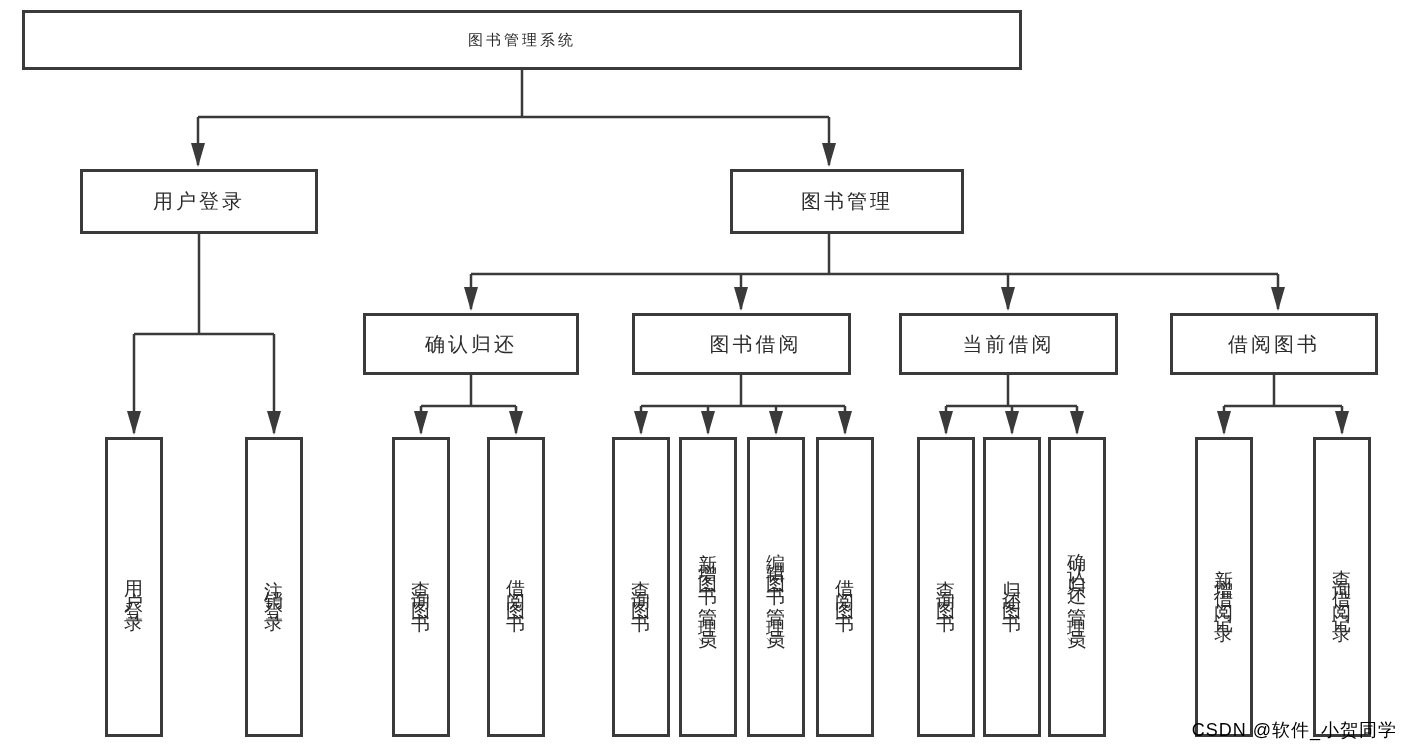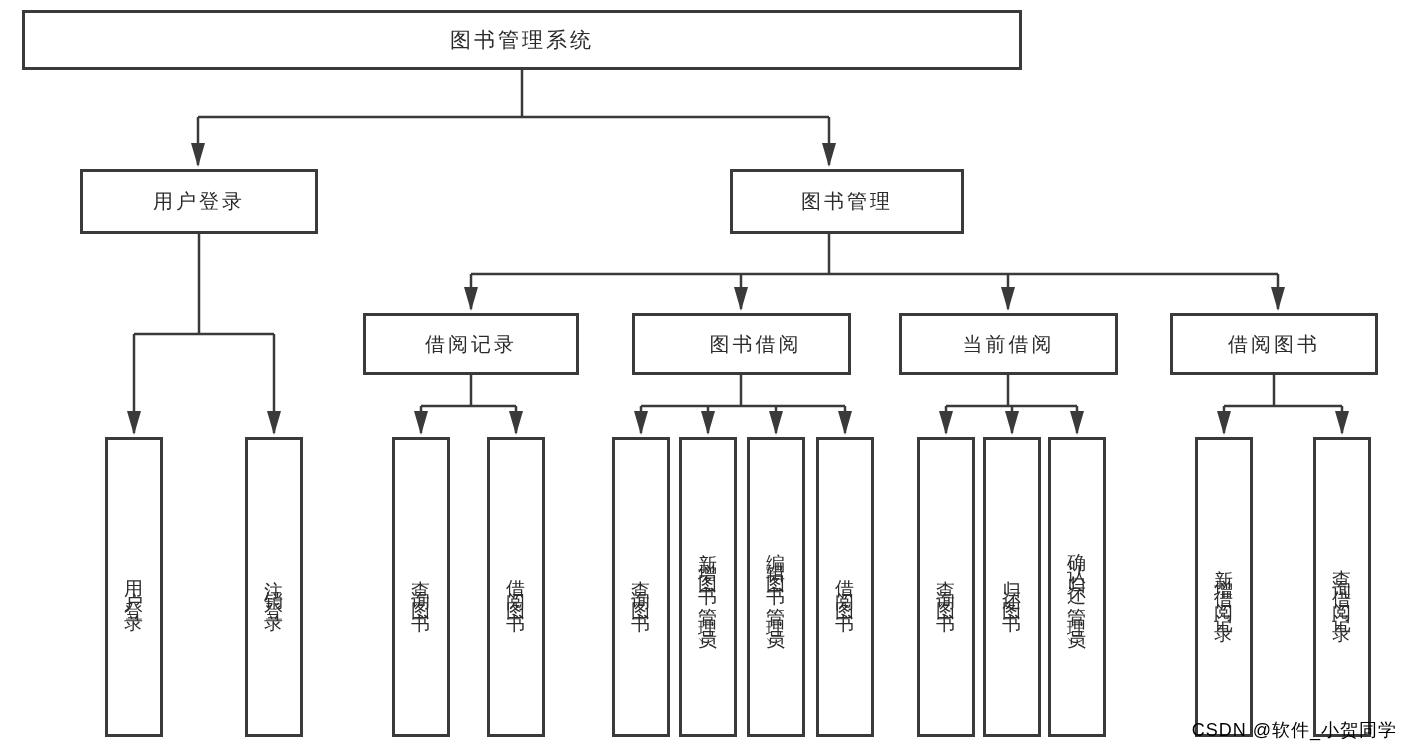--- a/index.html
+++ b/index.html
@@ -15,21 +15,21 @@
   .box{
     position:absolute;
     box-sizing:border-box;
     border:3px solid #3a3a3a;
     background:#ffffff;
     display:flex;align-items:center;justify-content:center;
     color:#2b2b2b;
     text-align:center;
   }
   .hbox{font-size:20px;letter-spacing:3px;}
-  .rootbox{font-size:21px;letter-spacing:3px;}
+  .rootbox{font-size:15px;letter-spacing:3px;}
   .leaf{width:58px;height:300px;}
   .leaf .vtext{
     writing-mode:vertical-rl;
     text-orientation:mixed;
     font-size:19px;
     letter-spacing:11px;
     line-height:1;
     color:#2b2b2b;
     white-space:nowrap;
   }
@@ -92,21 +92,21 @@
     <path class="ln" d="M1224,406 H1342"></path>
     <path class="ln" d="M1224,406 V433" marker-end="url(#arr)"></path>
     <path class="ln" d="M1342,406 V433" marker-end="url(#arr)"></path>
   </svg>
 
   <div class="box rootbox" style="left:22px;top:10px;width:1000px;height:60px;">图书管理系统</div>
 
   <div class="box hbox" style="left:80px;top:169px;width:238px;height:65px;">用户登录</div>
   <div class="box hbox" style="left:730px;top:169px;width:234px;height:65px;">图书管理</div>
 
-  <div class="box hbox" style="left:363px;top:313px;width:216px;height:62px;">借阅记录</div>
+  <div class="box hbox" style="left:363px;top:313px;width:216px;height:62px;">确认归还</div>
   <div class="box hbox" style="left:632px;top:313px;width:219px;height:62px;padding-left:28px;">图书借阅</div>
   <div class="box hbox" style="left:899px;top:313px;width:219px;height:62px;">当前借阅</div>
   <div class="box hbox" style="left:1170px;top:313px;width:208px;height:62px;">借阅图书</div>
 
   <div class="box leaf" style="left:105px;top:437px;">
     <span class="vtext">用户登录</span>
   </div>
   <div class="box leaf" style="left:245px;top:437px;">
     <span class="vtext">注销登录</span>
   </div>

